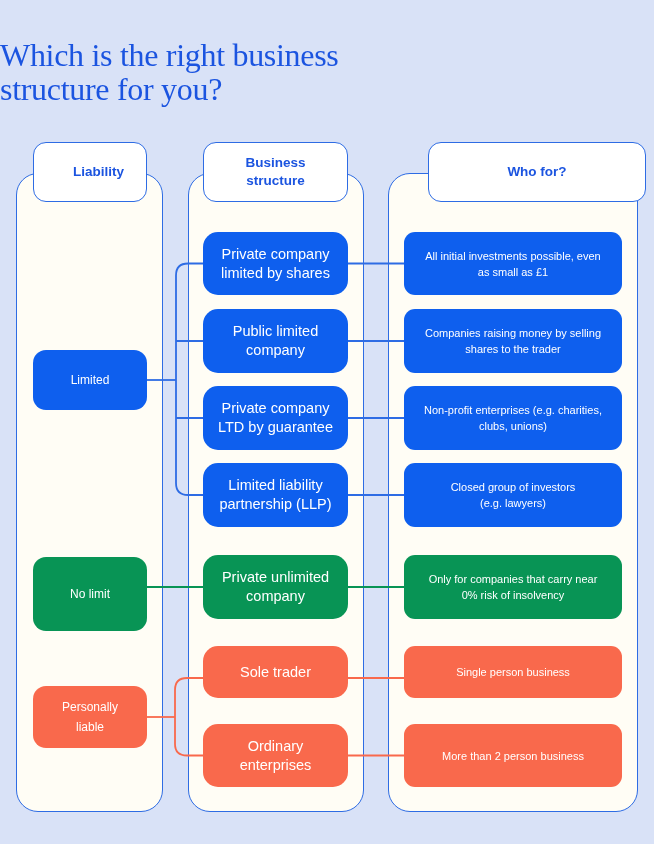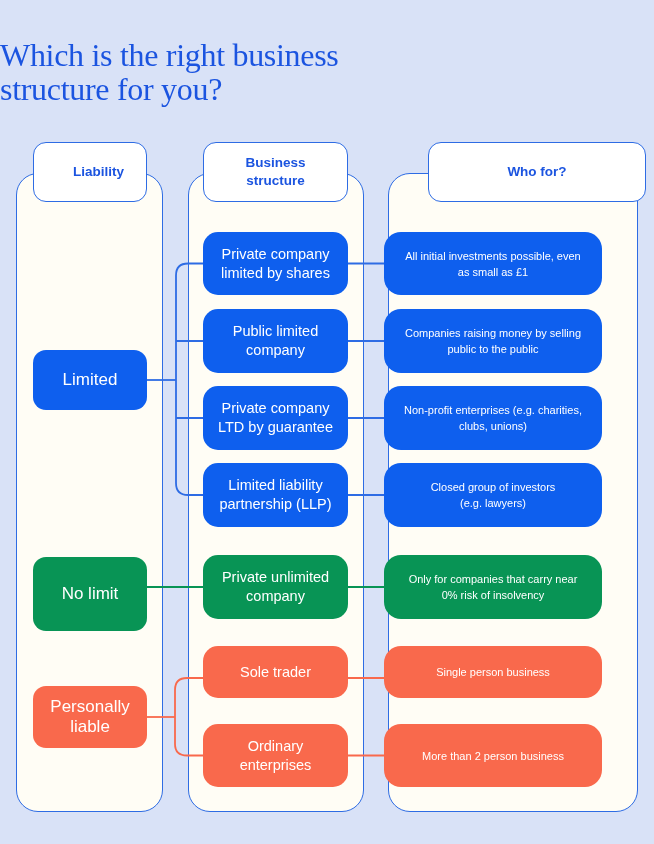--- a/index.html
+++ b/index.html
@@ -37,23 +37,23 @@
   .hdr-liability{left:33px;width:114px;padding-left:17px;}
   .hdr-structure{left:203px;width:145px;}
   .hdr-whofor{left:404px;width:218px;margin-left:24px;}
   .box{
     position:absolute;display:flex;align-items:center;justify-content:center;
     text-align:center;color:var(--boxtext);white-space:pre-line;
   }
   .c-blue{background:var(--blue);}
   .c-green{background:var(--green);}
   .c-orange{background:var(--orange);}
-  .liab{left:33px;width:114px;border-radius:13px;font-size:17px;line-height:20px;font-weight:500;}
+  .liab{left:33px;width:114px;border-radius:13px;font-size:12px;line-height:20px;font-weight:500;}
   .struct{left:203px;width:145px;border-radius:15px;font-size:14.5px;line-height:19px;font-weight:500;}
-  .who{left:384px;width:218px;border-radius:17px;font-size:11px;line-height:16px;font-weight:500;padding:0 10px;}
+  .who{left:404px;width:218px;border-radius:11px;font-size:11px;line-height:16px;font-weight:500;padding:0 10px;}
   
   .r1{top:232px;height:63px;} .r2{top:309px;height:64px;} .r3{top:386px;height:64px;}
   .r4{top:463px;height:64px;} .r5{top:555px;height:64px;} .r6{top:646px;height:52px;}
   .r7{top:724px;height:63px;}
   .l1{top:350px;height:60px;} .l2{top:557px;height:74px;} .l3{top:686px;height:62px;}
 </style>
 </head>
 <body>
 
 <div class="canvas">
@@ -101,21 +101,21 @@
 partnership (LLP)</div>
   <div class="box struct c-green r5">Private unlimited
 company</div>
   <div class="box struct c-orange r6">Sole trader</div>
   <div class="box struct c-orange r7">Ordinary
 enterprises</div>
 
   <div class="box who c-blue r1">All initial investments possible, even
 as small as £1</div>
   <div class="box who c-blue r2">Companies raising money by selling
-public to the public</div>
+shares to the trader</div>
   <div class="box who c-blue r3">Non-profit enterprises (e.g. charities,
 clubs, unions)</div>
   <div class="box who c-blue r4">Closed group of investors
 (e.g. lawyers)</div>
   <div class="box who c-green r5">Only for companies that carry near
 0% risk of insolvency</div>
   <div class="box who c-orange r6">Single person business</div>
   <div class="box who c-orange r7">More than 2 person business</div>
 
 </div>

